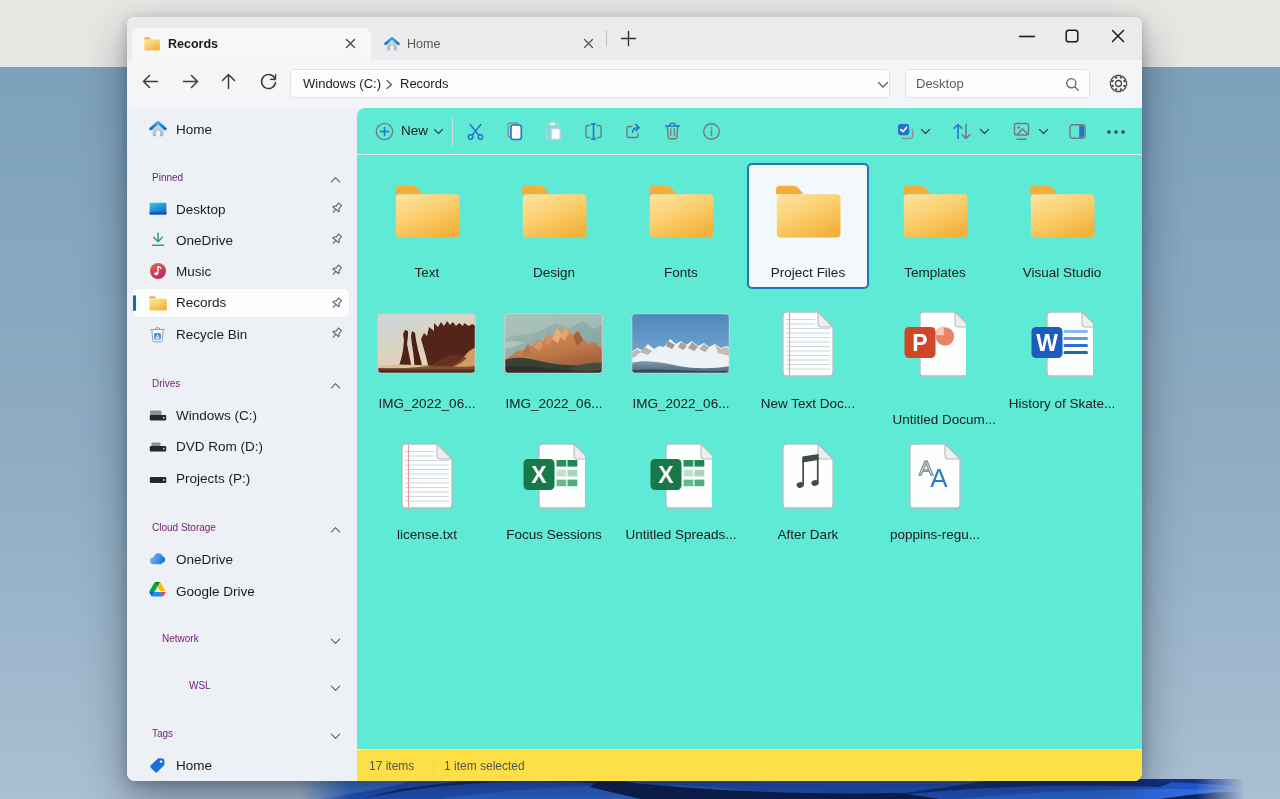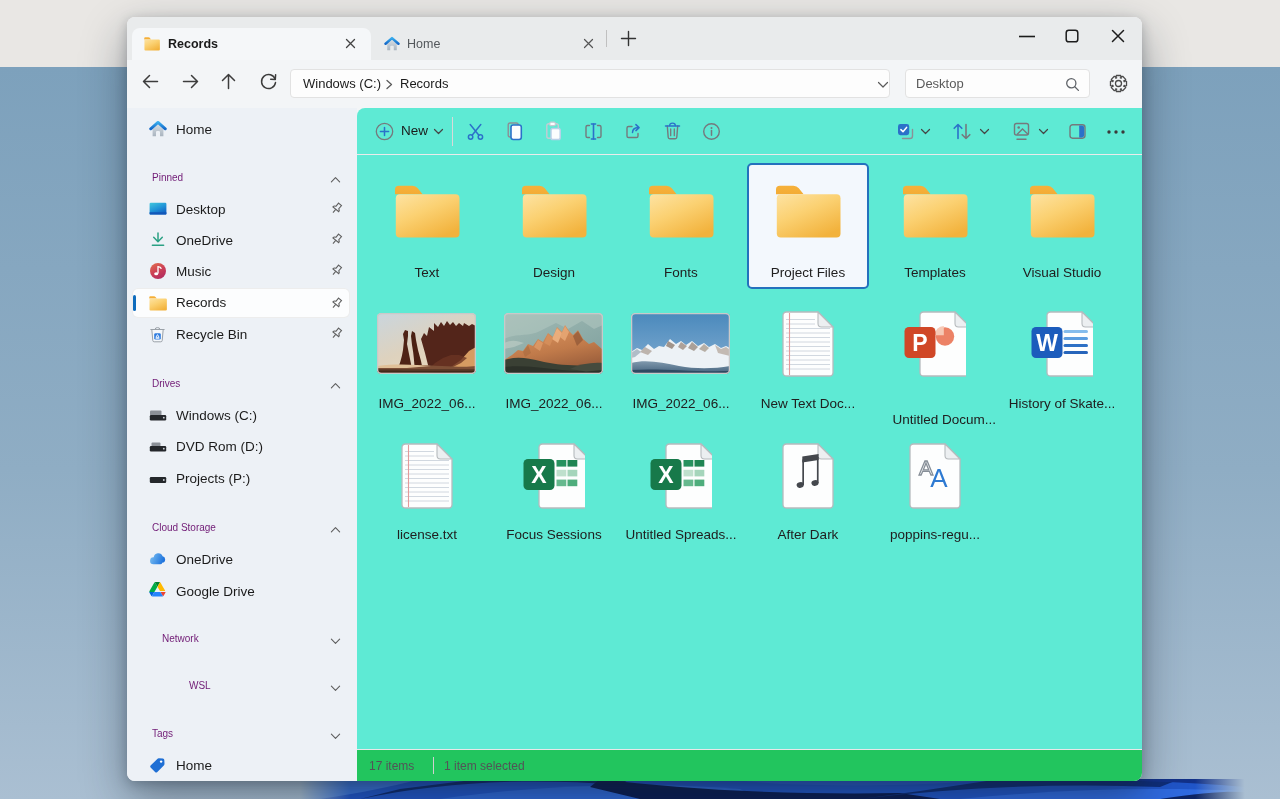--- a/index.html
+++ b/index.html
@@ -14,21 +14,21 @@
   #tab-active { left:5px; top:11px; width:239px; height:32px; background:#f5f7f9; border-radius:8px 8px 0 0; }
   .tlabel { font-size:12.5px; color:#1a1a1a; }
   #addr { left:0; top:43px; width:1015px; height:48px; background:#f3f5f7; }
   #addrbox { left:163px; top:52px; width:600px; height:29px; background:#fdfdfd;
      border:1px solid #e2e2e2; border-radius:4px; font-size:13px; color:#1b1b1b; }
   #searchbox { left:778px; top:52px; width:185px; height:29px; background:#fdfdfd;
      border:1px solid #e2e2e2; border-radius:4px; font-size:13px; color:#5a5a5a; }
   #sidebar { left:0; top:91px; width:230px; height:673px; background:#edf1f6; border-radius:0 0 0 8px; }
   #content { left:230px; top:91px; width:785px; height:641px; background:#5eead4; border-radius:8px 0 0 0; }
   #toolbar { left:0px; top:0px; width:785px; height:47px; border-bottom:1px solid #ebebeb; }
-  #status { left:230px; top:732px; width:785px; height:32px; background:#22c55e; border-top:1px solid #e8e8e8; border-radius:0 0 8px 0; font-size:12px; color:#525457; }
+  #status { left:230px; top:732px; width:785px; height:32px; background:#fde047; border-top:1px solid #e8e8e8; border-radius:0 0 8px 0; font-size:12px; color:#525457; }
   
   .srow { left:0px; width:230px; height:30px; }
   .srow .slabel { position:absolute; left:49px; top:8px; font-size:13.5px; color:#1b1b1b; }
   .srow .sic { position:absolute; left:22px; top:6px; }
   .shead { font-size:10px; color:#701a75; }
   
   .cell { width:122px; text-align:center; }
   .ilabel { font-size:13.5px; color:#202020; white-space:nowrap; }
 </style>
 </head>

